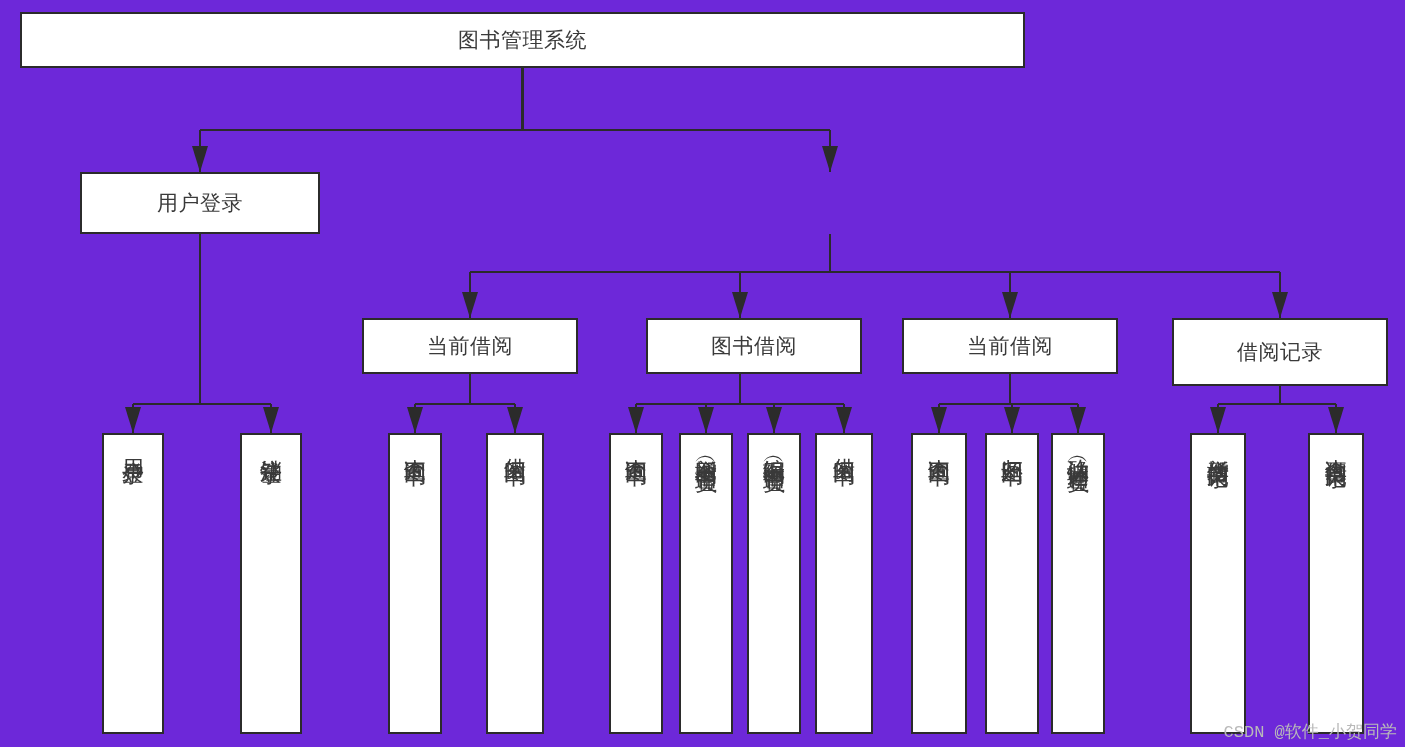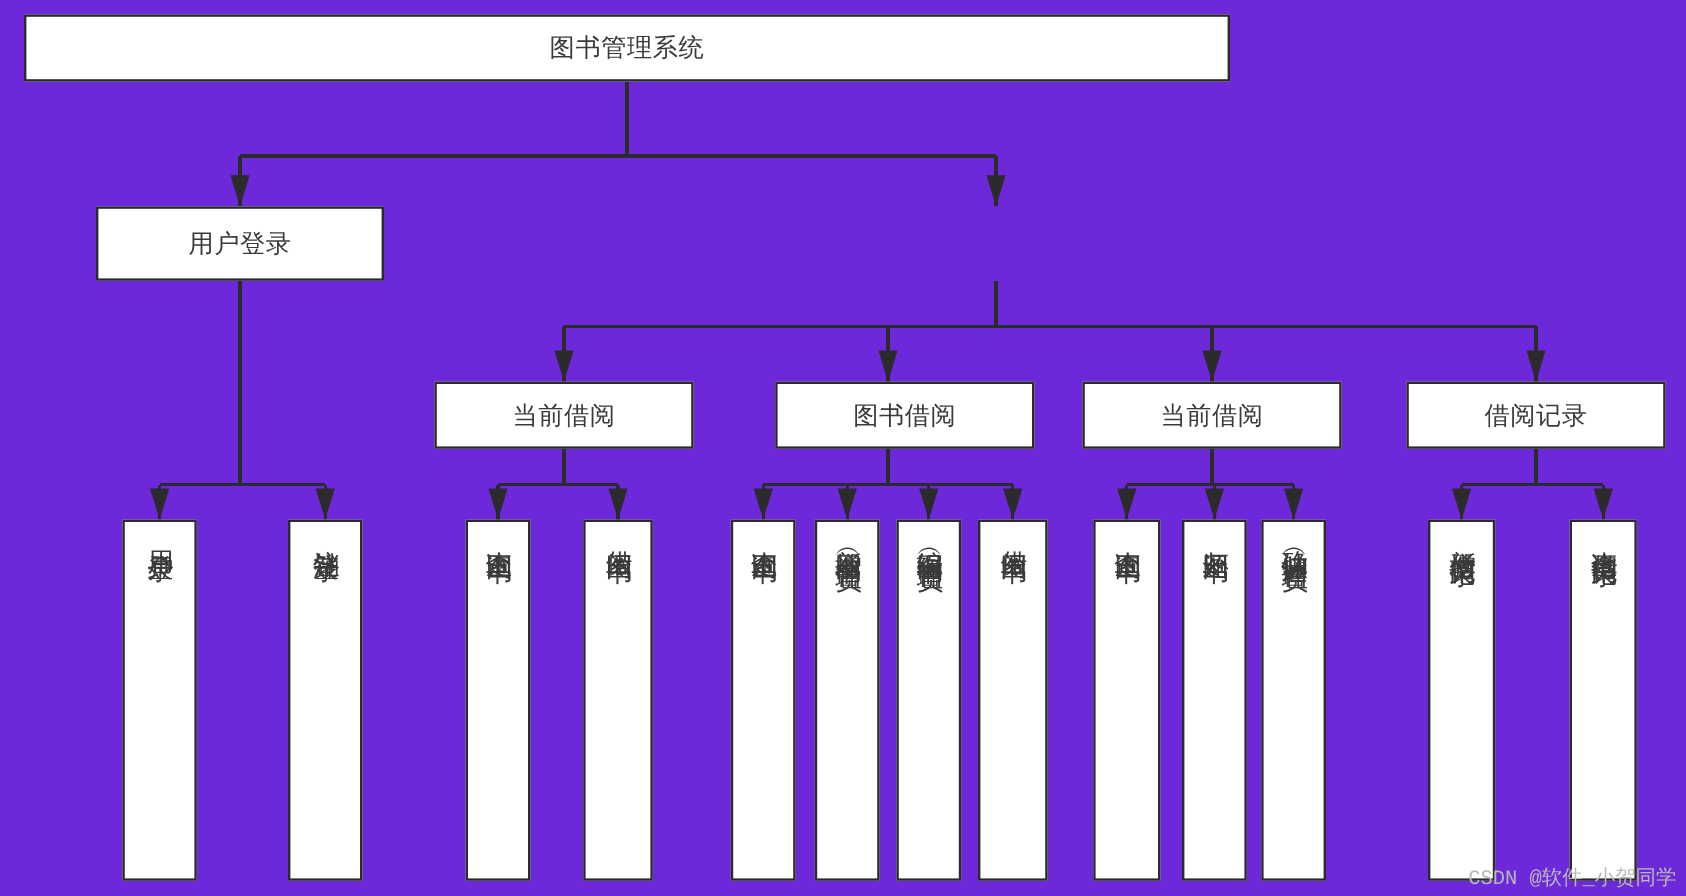--- a/index.html
+++ b/index.html
@@ -141,21 +141,21 @@
 
   <div class="node horizontal" style="left: 362px; top: 318px; width: 216px; height: 56px;">
     <span class="node-label">当前借阅</span>
   </div>
   <div class="node horizontal" style="left: 632px; top: 318px; width: 216px; height: 56px; margin-left: 14px;">
     <span class="node-label">图书借阅</span>
   </div>
   <div class="node horizontal" style="left: 902px; top: 318px; width: 216px; height: 56px;">
     <span class="node-label">当前借阅</span>
   </div>
-  <div class="node horizontal" style="left: 1172px; top: 318px; width: 216px; height: 56px;">
+  <div class="node horizontal" style="left: 1172px; top: 318px; width: 216px; height: 68px;">
     <span class="node-label">借阅记录</span>
   </div>
 
   <div class="node vertical" style="left: 102px; top: 433px; width: 62px; height: 301px;">
     <span class="node-label">用户登录</span>
   </div>
   <div class="node vertical" style="left: 240px; top: 433px; width: 62px; height: 301px;">
     <span class="node-label">注销登录</span>
   </div>
 

